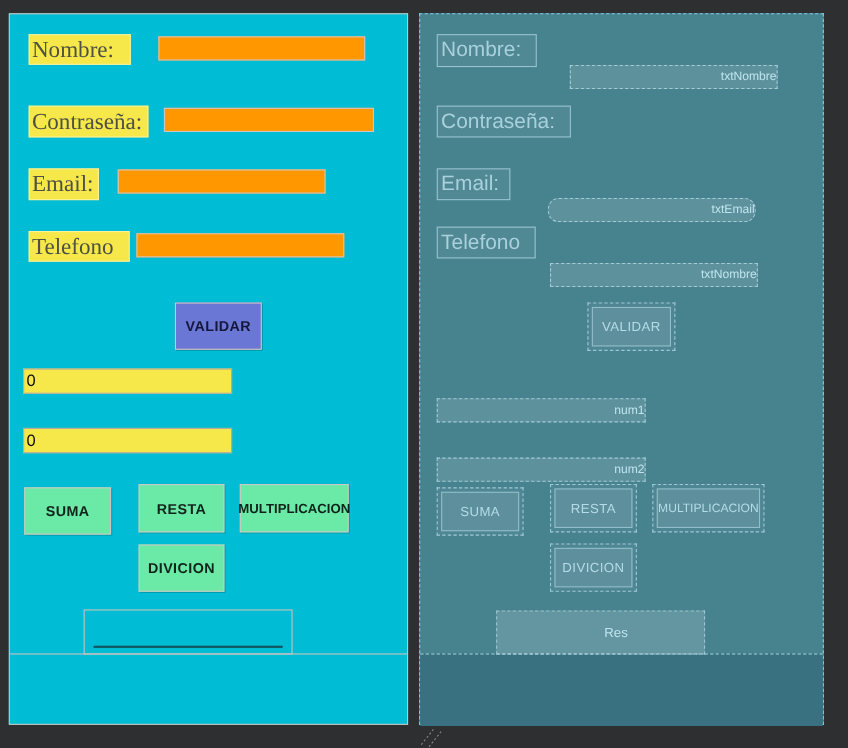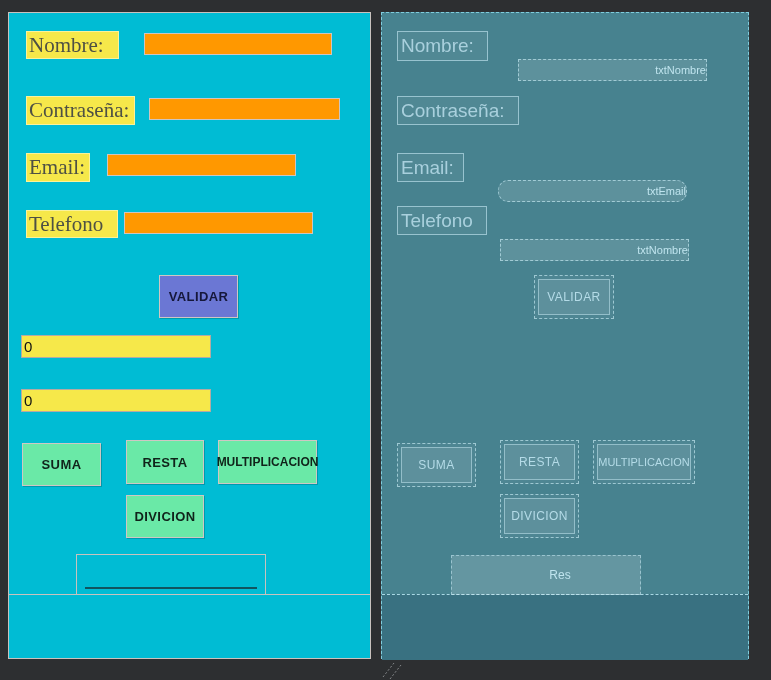--- a/index.html
+++ b/index.html
@@ -123,20 +123,22 @@
   <div class="abs bp-label" style="left:15px;top:140px;width:67px;height:29px;">Email:</div>
   <div class="abs bp-field" style="left:116px;top:141px;width:189px;height:22px;border-radius:10px;">txtEmail</div>
 
   <div class="abs bp-label" style="left:15px;top:193px;width:90px;height:29px;">Telefono</div>
   <div class="abs bp-field" style="left:118px;top:200px;width:189px;height:22px;">txtNombre</div>
 
   <div class="abs bp-btn" style="left:152px;top:262px;width:80px;height:44px;">
     <div class="inner">VALIDAR</div>
   </div>
 
+  <div class="abs bp-field" style="left:15px;top:323px;width:190px;height:22px;">num1</div>
+  <div class="abs bp-field" style="left:15px;top:377px;width:190px;height:22px;">num2</div>
 
   <div class="abs bp-btn" style="left:15px;top:430px;width:79px;height:44px;">
     <div class="inner">SUMA</div>
   </div>
   <div class="abs bp-btn" style="left:118px;top:427px;width:79px;height:44px;">
     <div class="inner">RESTA</div>
   </div>
   <div class="abs bp-btn" style="left:211px;top:427px;width:102px;height:44px;">
     <div class="inner fs11">MULTIPLICACION</div>
   </div>

